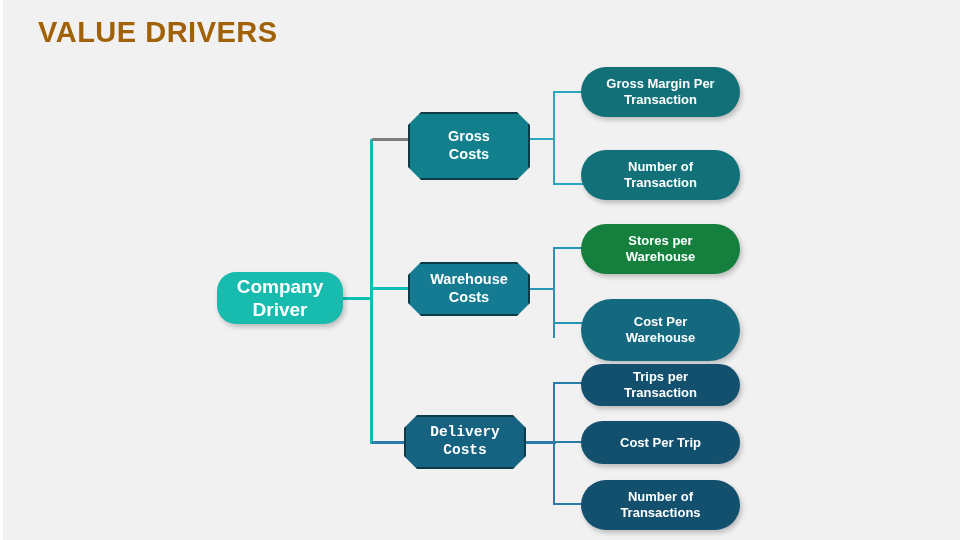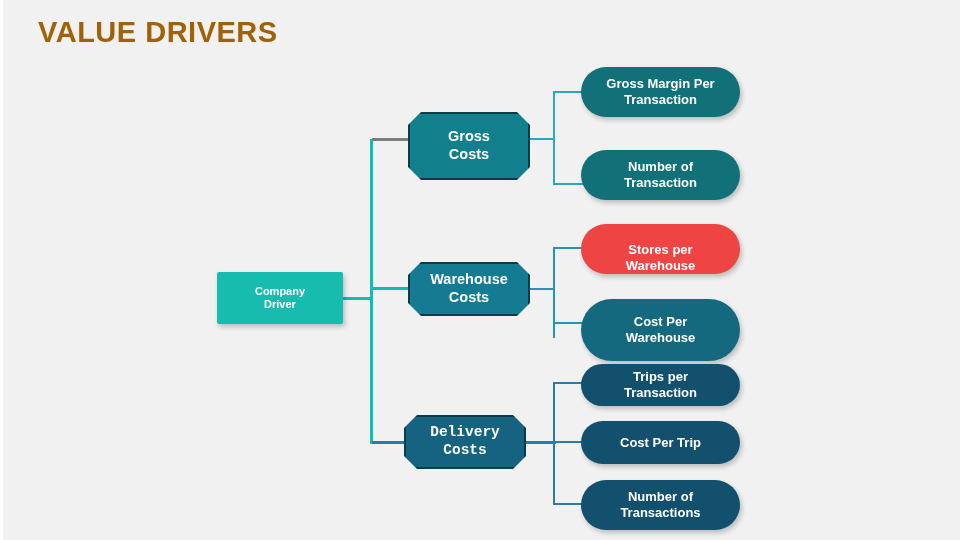--- a/index.html
+++ b/index.html
@@ -72,22 +72,22 @@
     box-sizing: border-box;
   }
   .node span {
     display: block;
     line-height: 1.22;
     padding: 0 8px;
   }
 
   
   .node-root {
-    border-radius: 2px;
-    font-size: 11px;
+    border-radius: 19px;
+    font-size: 19px;
     box-shadow: 2px 3px 5px rgba(0,0,0,0.22);
   }
 
   
   .node-oct {
     font-size: 14.5px;
     clip-path: polygon(13px 0, calc(100% - 13px) 0, 100% 13px, 100% calc(100% - 13px),
                        calc(100% - 13px) 100%, 13px 100%, 0 calc(100% - 13px), 0 13px);
     filter: drop-shadow(2px 3px 4px rgba(0,0,0,0.3));
   }
@@ -184,21 +184,21 @@
     </span>
   </div>
 
   <div class="node node-pill" style="left:581px; top:150px; width:159px; height:50px; background:#127078;">
     <span>
       <span>Number of</span>
       <span>Transaction</span>
     </span>
   </div>
 
-  <div class="node node-pill" style="left:581px; top:224px; width:159px; height:50px; background:#ef4444;align-items:flex-end;">
+  <div class="node node-pill" style="left:581px; top:224px; width:159px; height:50px; background:#15803d;">
     <span>
       <span>Stores per</span>
       <span>Warehouse</span>
     </span>
   </div>
 
   <div class="node node-pill" style="left:581px; top:299px; width:159px; height:62px; background:#15697f;">
     <span>
       <span>Cost  Per</span>
       <span>Warehouse</span>

